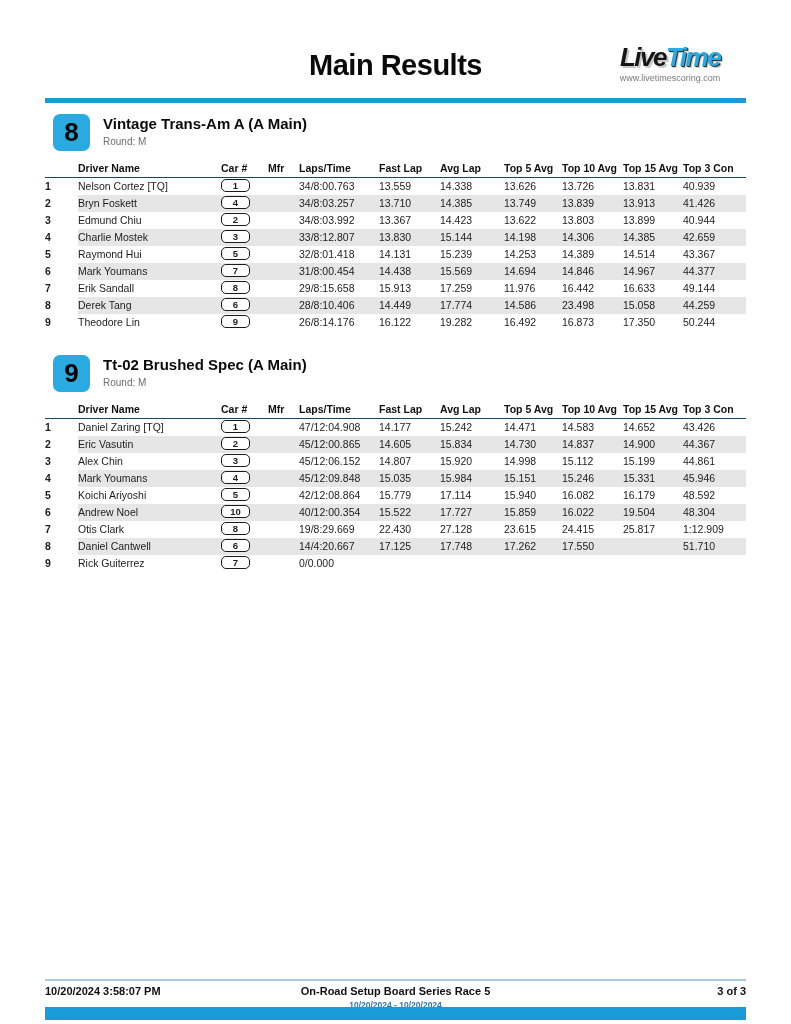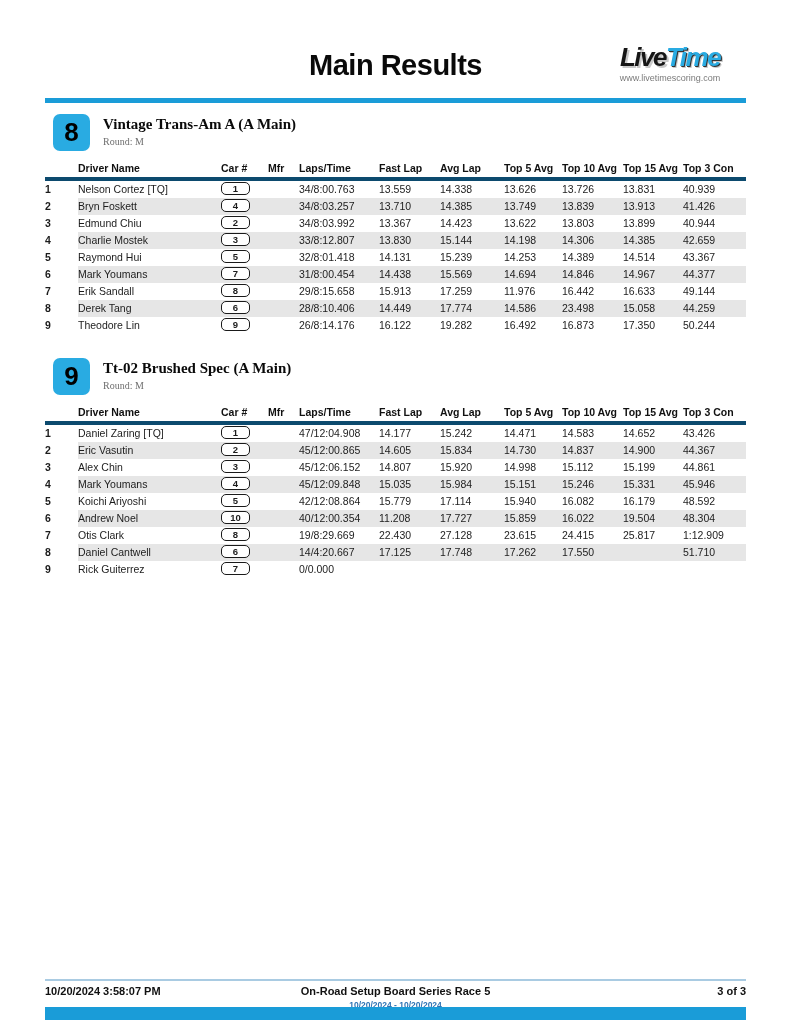--- a/index.html
+++ b/index.html
@@ -38,31 +38,31 @@
   
   .content{padding:0 45px;}
   .race-section{margin-top:11px;}
   .section-head{display:flex;align-items:flex-start;margin-top:9px;}
   .race-badge{
     width:37px;height:37px;border-radius:7px;
     display:flex;align-items:center;justify-content:center;
     font-size:26px;font-weight:bold;color:#000;
     margin-left:8px;
   }
-  .section-titles{margin-left:13px;padding-top:1px;font-family:Liberation Serif, serif;}
+  .section-titles{margin-left:13px;padding-top:1px;}
   .race-title{font-size:15px;font-weight:bold;color:#0a0a0a;line-height:1.25;}
   .race-round{font-size:10px;color:#6e6e6e;margin-top:2px;}
   
   table.results{
     width:100%;border-collapse:collapse;table-layout:fixed;
     margin-top:7px;font-size:10.5px;
   }
   table.results th{
     text-align:left;font-weight:bold;font-size:10.5px;
-    padding:4px 2px 3px 0;border-bottom:4px solid #0c4a6e;
+    padding:4px 2px 3px 0;border-bottom:1px solid #0c4a6e;
     white-space:nowrap;overflow:hidden;
   }
   table.results td{
     padding:2px 2px 2px 0;height:13px;line-height:13px;
     white-space:nowrap;overflow:hidden;color:#1c1c1c;
   }
   table.results tr.alt td{background:#e6e6e6;}
   table.results tr.alt td.pos{background:#ffffff;}
   td.pos,th.pos{font-weight:bold;color:#000;}
   .car-badge{
@@ -364,21 +364,21 @@
               <td>16.082</td>
               <td>16.179</td>
               <td>48.592</td>
             </tr>
             <tr class="alt">
               <td class="pos">6</td>
               <td>Andrew Noel</td>
               <td><span class="car-badge">10</span></td>
               <td></td>
               <td>40/12:00.354</td>
-              <td>11.208</td>
+              <td>15.522</td>
               <td>17.727</td>
               <td>15.859</td>
               <td>16.022</td>
               <td>19.504</td>
               <td>48.304</td>
             </tr>
             <tr>
               <td class="pos">7</td>
               <td>Otis Clark</td>
               <td><span class="car-badge">8</span></td>

